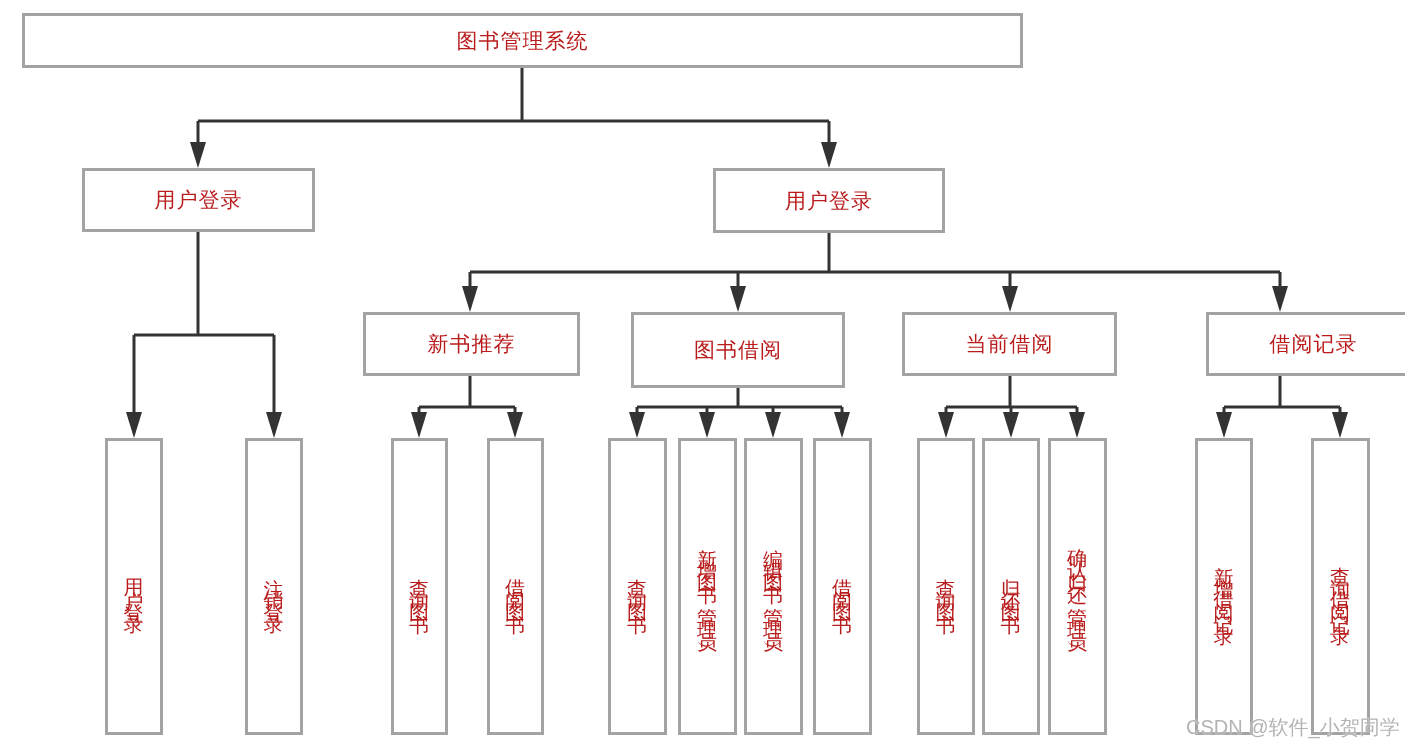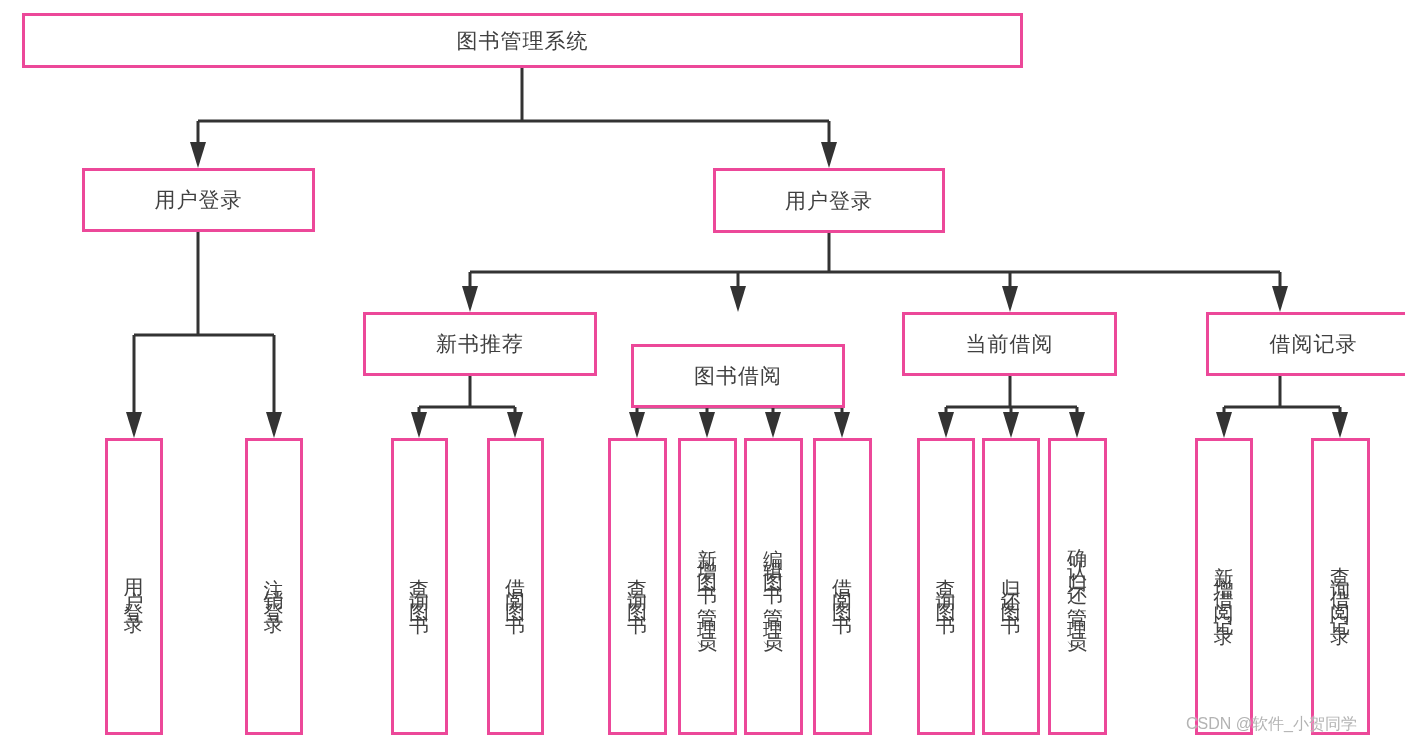--- a/index.html
+++ b/index.html
@@ -2,32 +2,32 @@
 <html><head>
 <meta charset="utf-8">
 <style>
   html,body{margin:0;padding:0;background:#fff;}
   .canvas{
     position:relative;width:1405px;height:747px;background:#ffffff;
     font-family:"Liberation Sans","DejaVu Sans",sans-serif;overflow:hidden;
   }
   svg.connectors{position:absolute;left:0;top:0;}
   .box{
-    position:absolute;border:3px solid #ec4899;background:#ffffff;
+    position:absolute;border:3px solid #a3a3a3;background:#ffffff;
     display:flex;align-items:center;justify-content:center;
-    color:#404040;box-sizing:border-box;z-index:2;text-align:center;
+    color:#b91c1c;box-sizing:border-box;z-index:2;text-align:center;
   }
   .hlabel{font-size:21px;letter-spacing:1px;white-space:nowrap;}
   .vbox .vlabel{
     writing-mode:vertical-rl;text-orientation:upright;
     font-size:20px;letter-spacing:12px;line-height:1;white-space:nowrap;
   }
   .watermark{
     position:absolute;left:1186px;top:714px;z-index:5;
-    font-size:16px;color:rgba(172,172,172,0.92);
+    font-size:20px;color:rgba(172,172,172,0.92);
     text-shadow:0 0 2px #ffffff;white-space:nowrap;
   }
 </style>
 </head>
 <body>
 
 <div class="canvas">
 
   <svg class="connectors" width="1405" height="747" viewBox="0 0 1405 747">
     <g stroke="#333333" stroke-width="3" fill="none">
@@ -99,24 +99,24 @@
     <span class="hlabel">图书管理系统</span>
   </div>
 
   <div class="box" style="left:82px;top:168px;width:233px;height:64px;">
     <span class="hlabel">用户登录</span>
   </div>
   <div class="box" style="left:713px;top:168px;width:232px;height:65px;">
     <span class="hlabel">用户登录</span>
   </div>
 
-  <div class="box" style="left:363px;top:312px;width:234px;height:64px;">
+  <div class="box" style="left:363px;top:312px;width:217px;height:64px;">
     <span class="hlabel">新书推荐</span>
   </div>
-  <div class="box" style="left:631px;top:312px;width:214px;height:64px;margin-top:32px;">
+  <div class="box" style="left:631px;top:312px;width:214px;height:76px;">
     <span class="hlabel">图书借阅</span>
   </div>
   <div class="box" style="left:902px;top:312px;width:215px;height:64px;">
     <span class="hlabel">当前借阅</span>
   </div>
   <div class="box" style="left:1172px;top:312px;width:215px;height:64px;margin-left:34px;">
     <span class="hlabel">借阅记录</span>
   </div>
 
   <div class="box vbox" style="left:105px;top:438px;width:58px;height:297px;">

